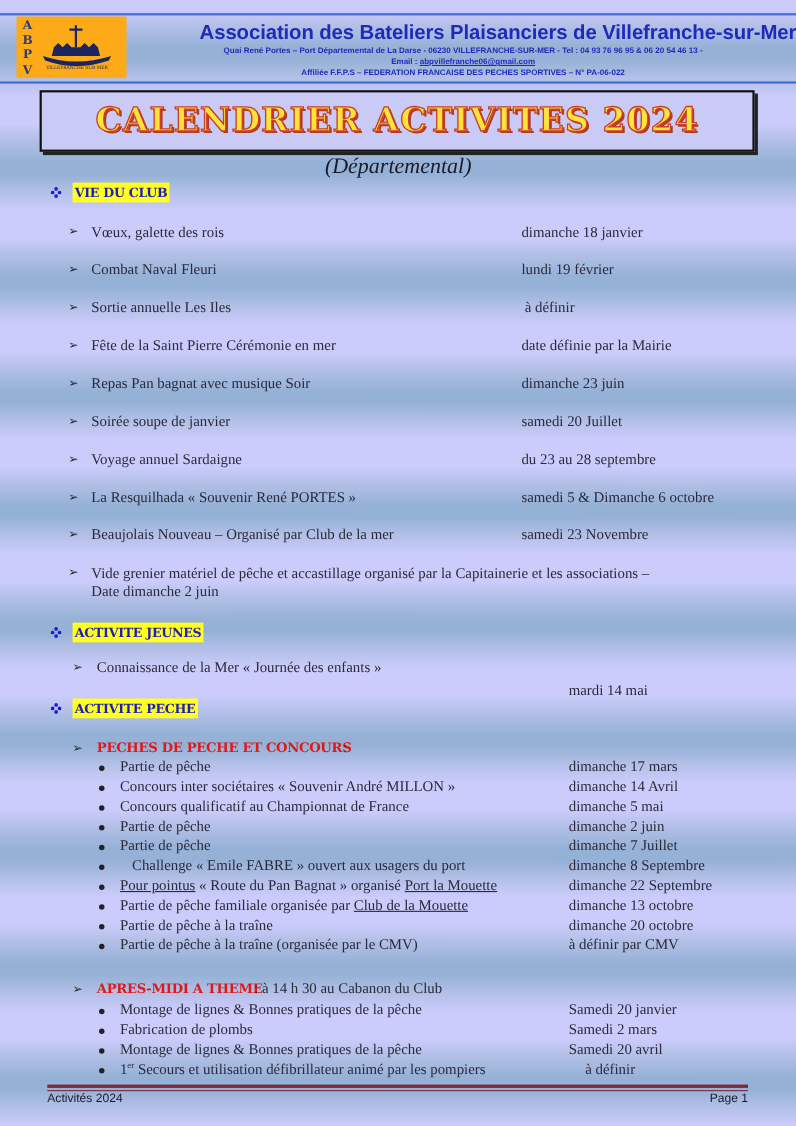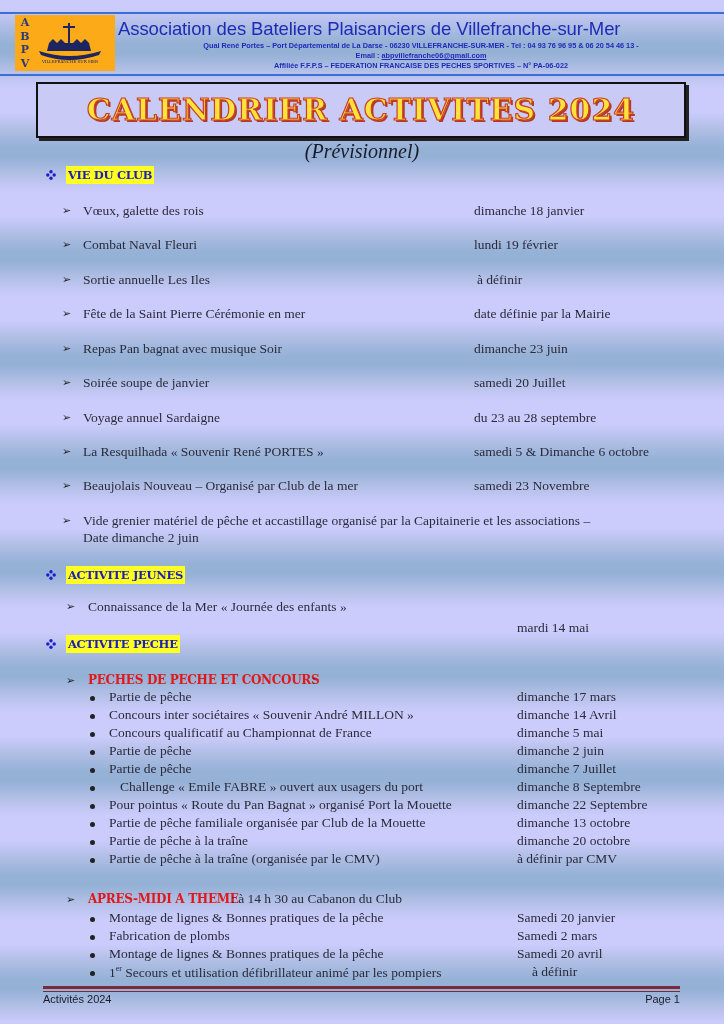--- a/index.html
+++ b/index.html
@@ -19,22 +19,22 @@
     position: absolute; left: 15px; top: 15px; width: 100px; height: 56px;
     background: #fdaa18;
   }
   .logo .letters {
     position: absolute; left: 4px; top: 1px; width: 12px;
     font-family: "DejaVu Serif", serif; font-weight: bold; font-size: 11px;
     line-height: 13.5px; color: #2d3c78; text-align: center;
   }
   .logo svg { position: absolute; left: 20px; top: 6px; }
   .org-name {
-    position: absolute; left: 118px; top: 18px; width: 606px; text-align: left;
-    font-family: "Liberation Sans", sans-serif; font-weight: normal; font-size: 18.5px;
+    position: absolute; left: 118px; top: 18px; width: 606px; text-align: right;
+    font-family: "Liberation Sans", sans-serif; font-weight: bold; font-size: 18.5px;
     color: #1f2bb8; letter-spacing: -0.1px; white-space: nowrap;
   }
   .org-line {
     position: absolute; left: 118px; width: 606px; text-align: center;
     font-family: "Liberation Sans", sans-serif; font-weight: bold; font-size: 7.3px;
     color: #1f2bb8; white-space: nowrap;
   }
   .org-line a { color: #1f2bb8; text-decoration: underline; }
 
   
@@ -59,21 +59,21 @@
   .sec-head { position: absolute; left: 46px; height: 18px; }
   .sec-head .diamond { position: absolute; left: 0; top: 4px; width: 10px; height: 10px; }
   .sec-head .label {
     position: absolute; left: 20px; top: 0; padding: 0 2px; background: #ffff22;
     font-family: "DejaVu Serif", serif; font-weight: bold; font-size: 11.5px;
     color: #1d1dba; white-space: nowrap; line-height: 18px; letter-spacing: -0.3px;
   }
   .row { position: absolute; font-size: 13.5px; white-space: nowrap; color: #2a2a3a; }
   .arrow { position: absolute; font-size: 11px; color: #222; }
   .bullet { position: absolute; width: 5px; height: 5px; border-radius: 50%; background: #222; }
-  .u { }
+  .u { text-decoration: underline; }
   .sub-head {
     position: absolute; font-family: "DejaVu Serif", serif; font-weight: bold;
     font-size: 12px; color: #e01818; white-space: nowrap; letter-spacing: -0.3px;
   }
   .sub-rest { position: absolute; font-size: 13.5px; white-space: nowrap; color: #2a2a3a; }
 
   
   .foot-line { position: absolute; left: 43px; width: 637px; height: 3px; background: #7a2a3a; top: 986px; }
   .foot-line2 { position: absolute; left: 43px; width: 637px; height: 1px; background: #7a2a3a; top: 991px; }
   .foot-left, .foot-right {
@@ -108,21 +108,21 @@
 <div class="org-name">Association des Bateliers Plaisanciers de Villefranche-sur-Mer</div>
 <div class="org-line" style="top:41px">Quai René Portes – Port Départemental de La Darse  -  06230 VILLEFRANCHE-SUR-MER  -  Tel : 04 93 76 96 95  &amp;  06 20 54 46 13  -</div>
 <div class="org-line" style="top:51px">
   <span>Email : </span><a>abpvillefranche06@gmail.com</a>
 </div>
 <div class="org-line" style="top:61px">Affiliée F.F.P.S – FEDERATION FRANCAISE DES PECHES SPORTIVES – N° PA-06-022</div>
 
 <div class="title-box">
   <div class="title-text">CALENDRIER ACTIVITES 2024</div>
 </div>
-<div class="subtitle">(Prévisionnel)</div>
+<div class="subtitle">(Départemental)</div>
 
 <div class="sec-head" style="top:166px">
   <svg class="diamond" viewBox="0 0 10 10">
     <circle cx="5" cy="1.8" r="1.7" fill="#1d1dcc"></circle>
       <circle cx="5" cy="8.2" r="1.7" fill="#1d1dcc"></circle>
     <circle cx="1.8" cy="5" r="1.7" fill="#1d1dcc"></circle>
       <circle cx="8.2" cy="5" r="1.7" fill="#1d1dcc"></circle>
   </svg>
   <span class="label">VIE DU CLUB</span>
 </div>

